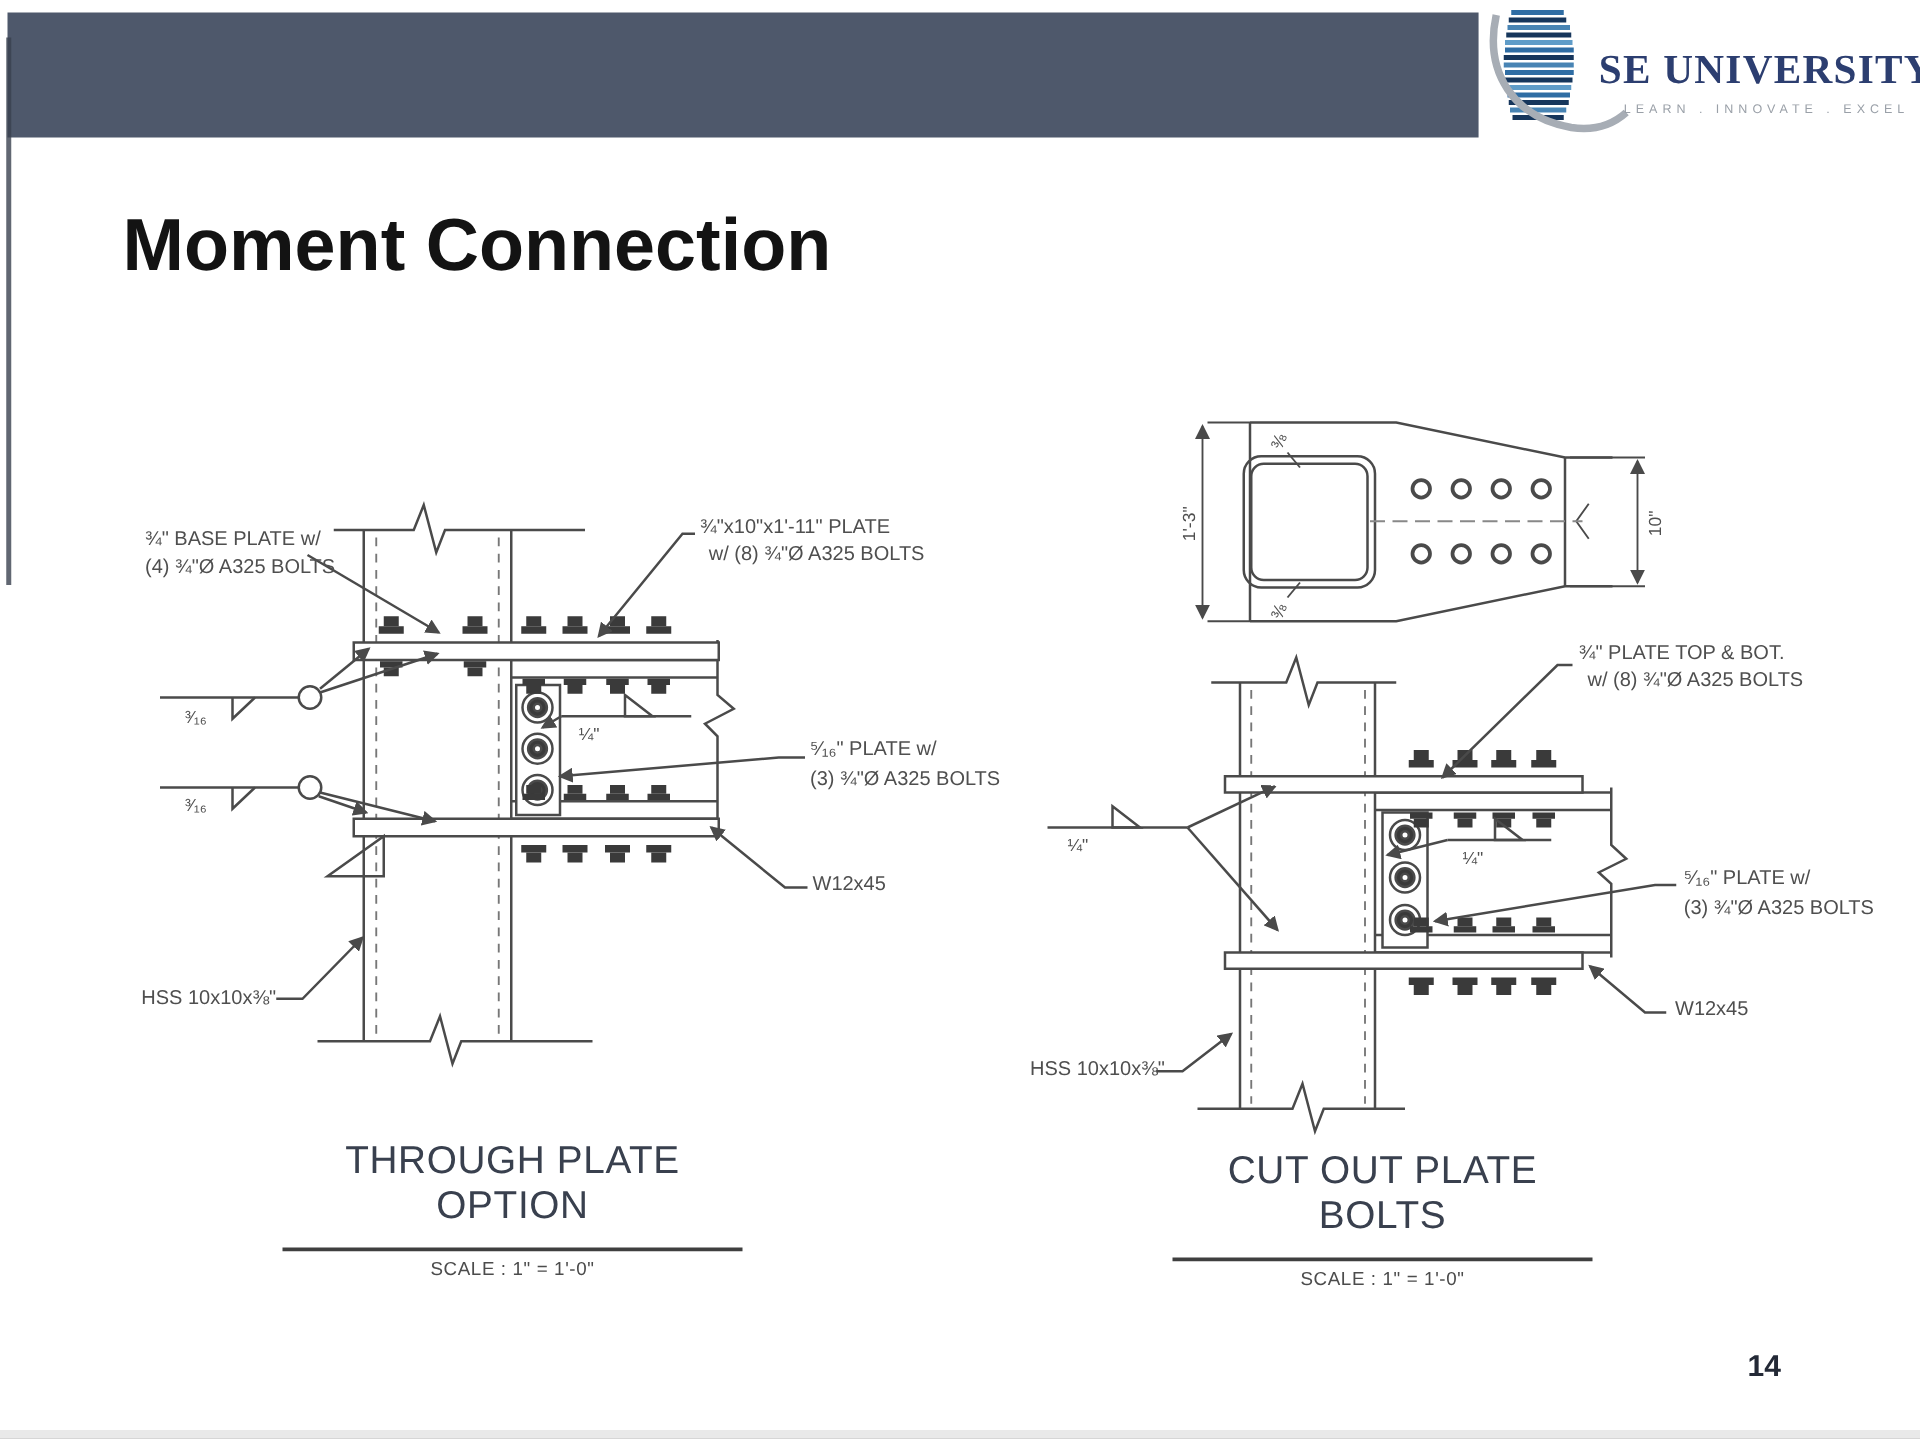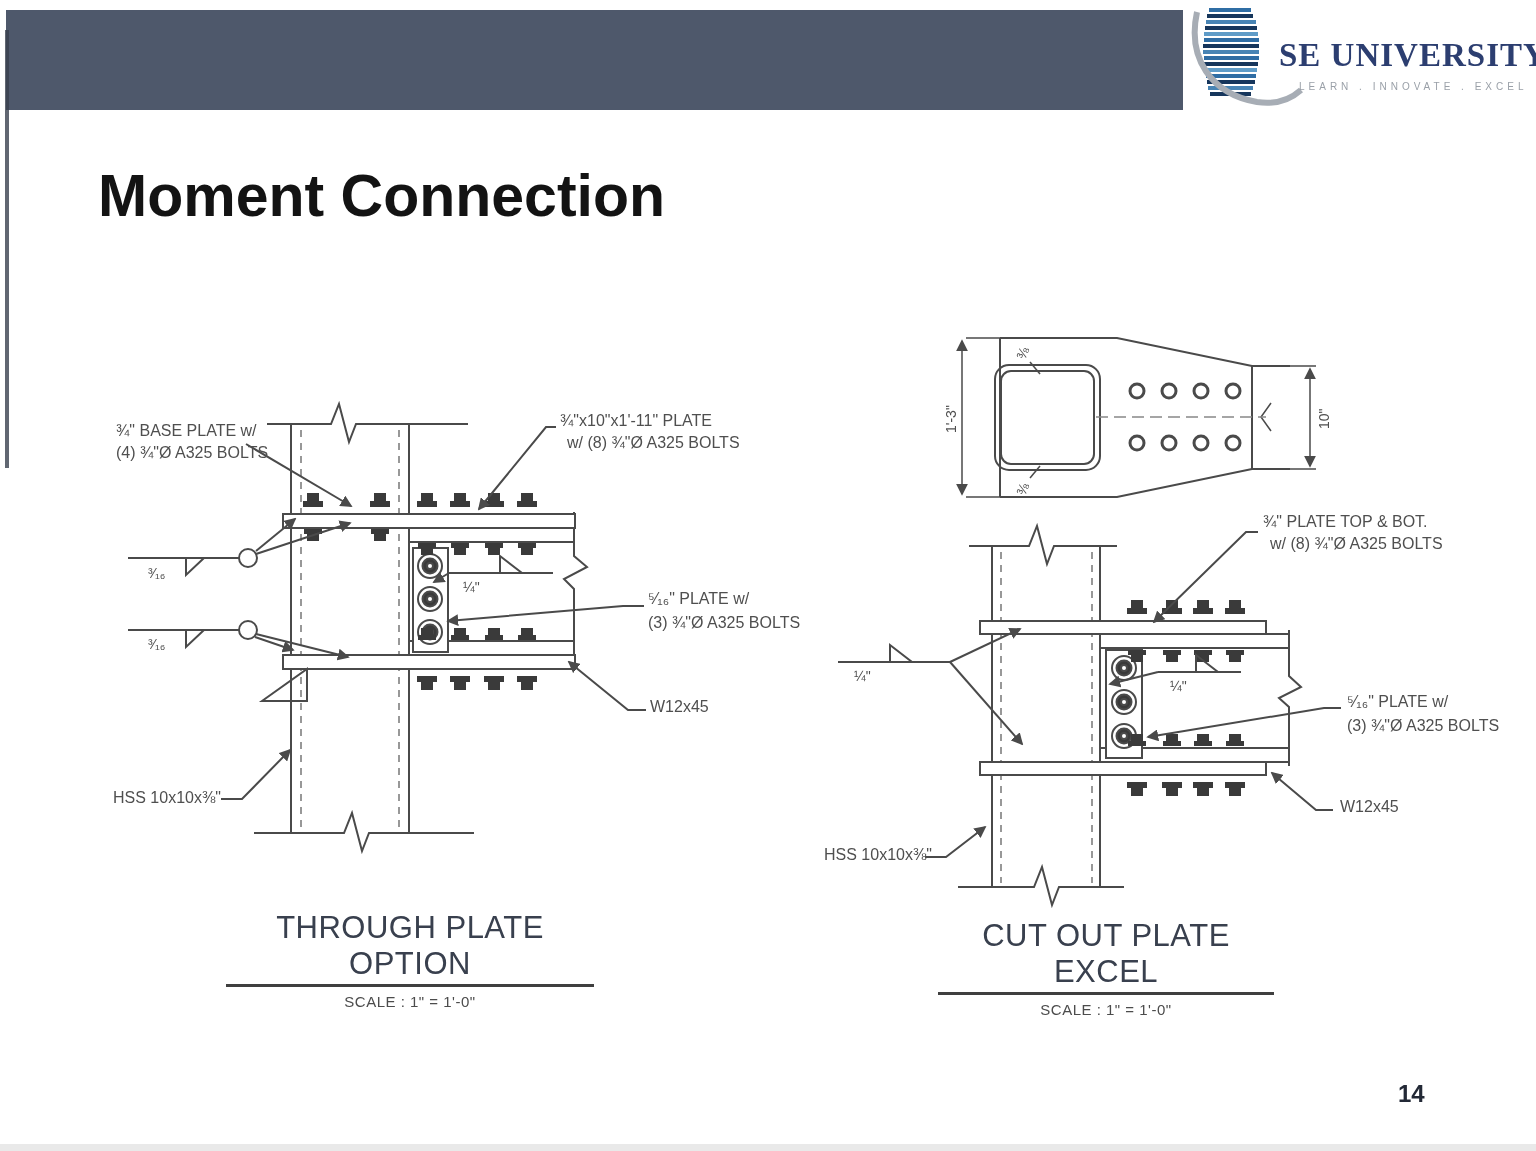--- a/index.html
+++ b/index.html
@@ -5,21 +5,21 @@
   html,body{margin:0;padding:0;background:#777;}
   .page{position:relative;width:1536px;height:1151px;background:#ffffff;overflow:hidden;
         font-family:"Liberation Sans",sans-serif;}
   .band{position:absolute;left:6px;top:10px;width:1177px;height:100px;background:#4e586b;}
   .edge-artifact{position:absolute;left:5px;top:30px;width:4px;height:438px;background:#39414f;opacity:.8;}
   .logo-box{position:absolute;left:1183px;top:0;width:394px;height:116px;background:#ffffff;}
   .slide-title{position:absolute;left:98px;top:162px;font-size:59px;font-weight:bold;
                color:#131313;letter-spacing:0;}
   .dwg{position:absolute;left:0;top:0;width:1536px;height:1151px;pointer-events:none;}
   .dtitle{position:absolute;text-align:center;}
-  .dtitle .t{display:block;border-bottom:3px solid #3f3f3f;padding-bottom:2px;
+  .dtitle .t{display:block;border-bottom:3px solid #3f3f3f;padding-bottom:16px;
              font-size:31px;color:#39404e;letter-spacing:.5px;}
   .dtitle .s{margin-top:6px;font-size:15px;color:#4c4c4c;letter-spacing:.5px;}
   .dtitle-left{left:226px;top:910px;width:368px;}
   .dtitle-right{left:938px;top:918px;width:336px;}
   .pagenum{position:absolute;left:1398px;top:1080px;font-size:24px;font-weight:bold;color:#232936;}
   .strip{position:absolute;left:0;bottom:0;width:100%;height:7px;background:#e9e9e9;}
   svg text{font-family:"Liberation Sans",sans-serif;}
   .lab{font-size:16px;fill:#4f4f4f;}
   .weld{font-size:14px;fill:#4f4f4f;}
   .dim{font-size:14px;fill:#4f4f4f;}
@@ -282,20 +282,20 @@
         <text class="lab" x="824" y="860">HSS 10x10x⅜"</text>
       </g>
     </g>
   </svg>
 
   <div class="dtitle dtitle-left">
     <span class="t">THROUGH PLATE OPTION</span>
     <div class="s">SCALE : 1" = 1'-0"</div>
   </div>
   <div class="dtitle dtitle-right">
-    <span class="t">CUT OUT PLATE EXCEL</span>
+    <span class="t">CUT OUT PLATE BOLTS</span>
     <div class="s">SCALE : 1" = 1'-0"</div>
   </div>
 
 
   <div class="pagenum">14</div>
   <div class="strip"></div>
 </div>
 
 </body></html>

